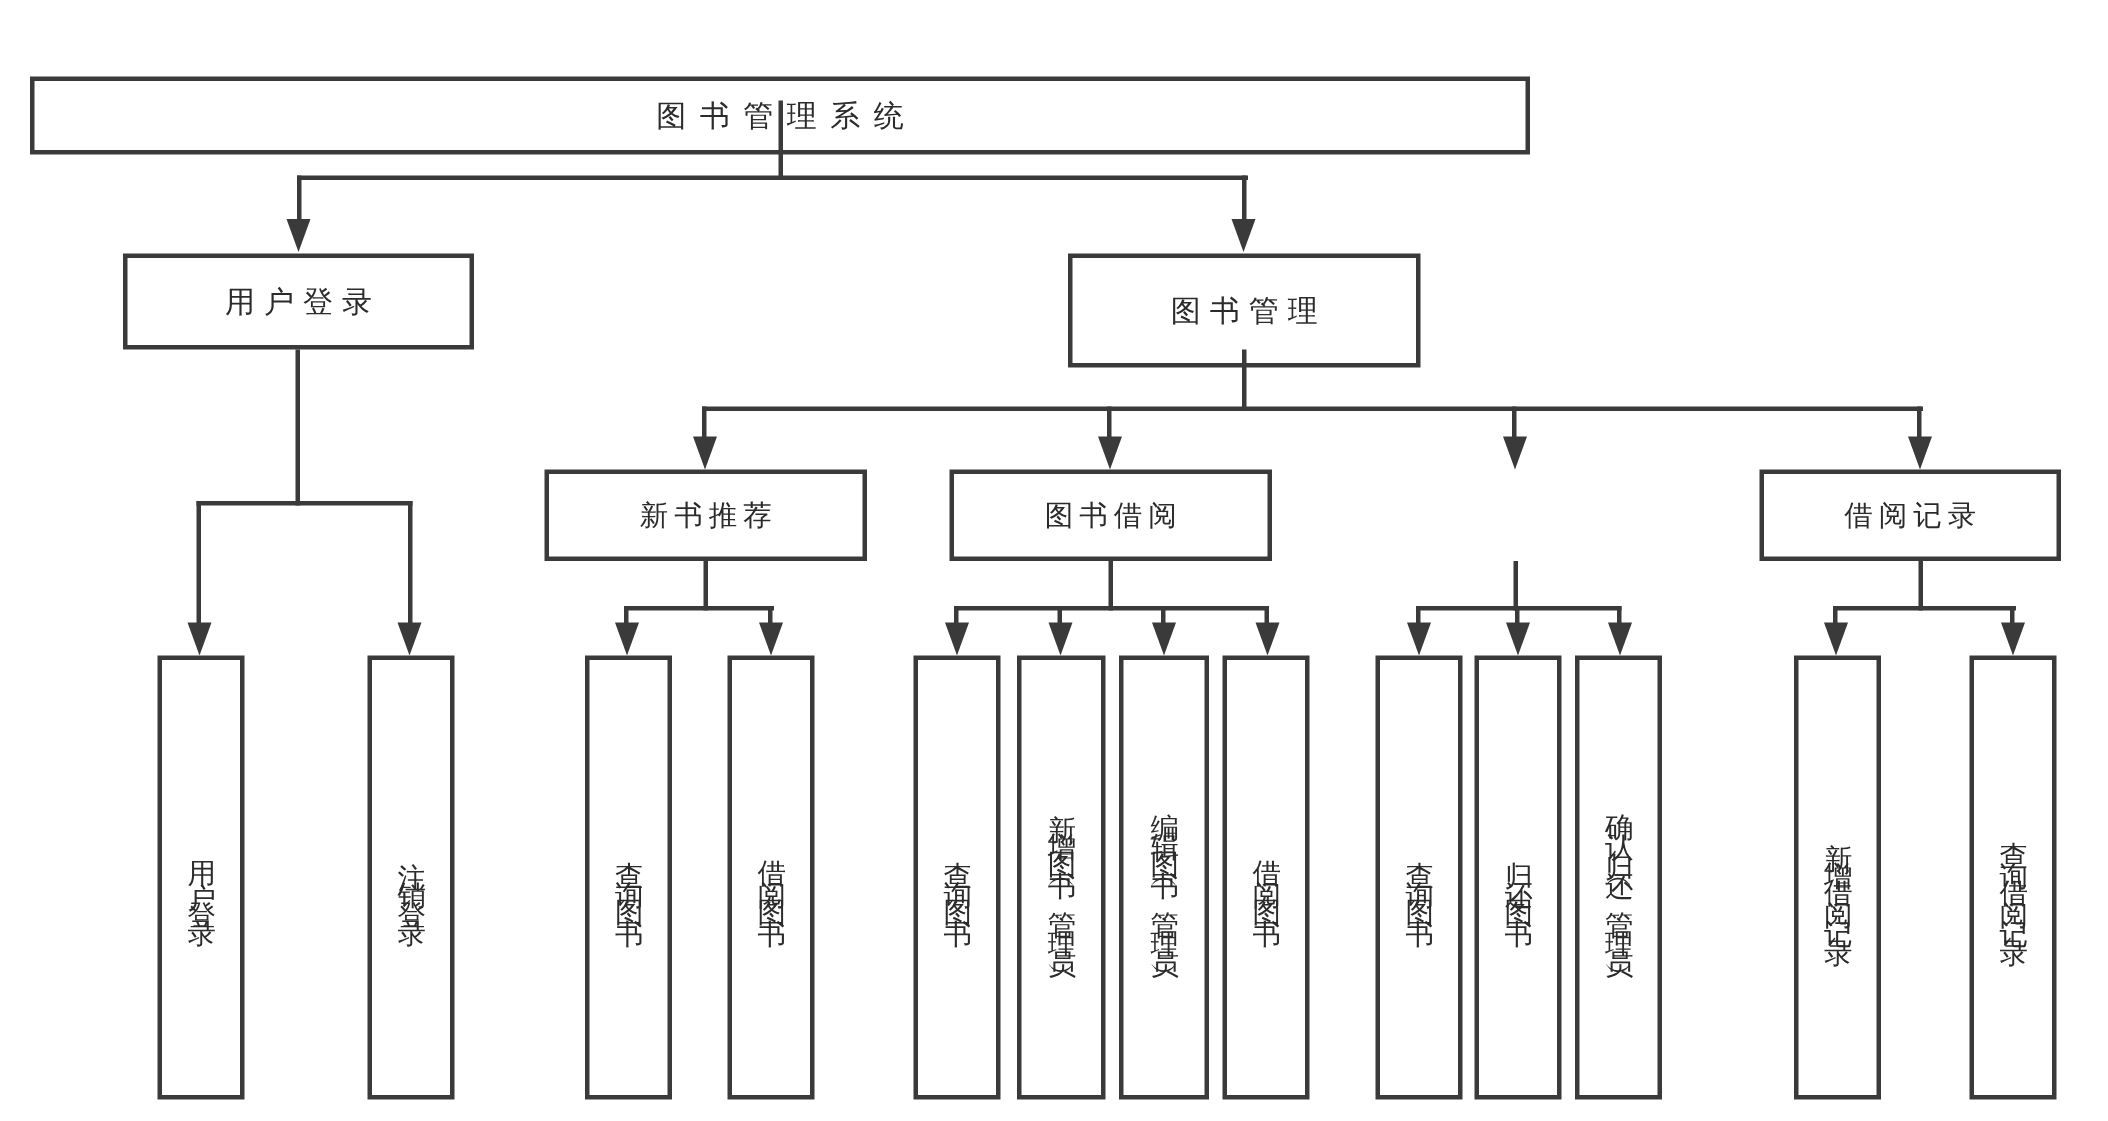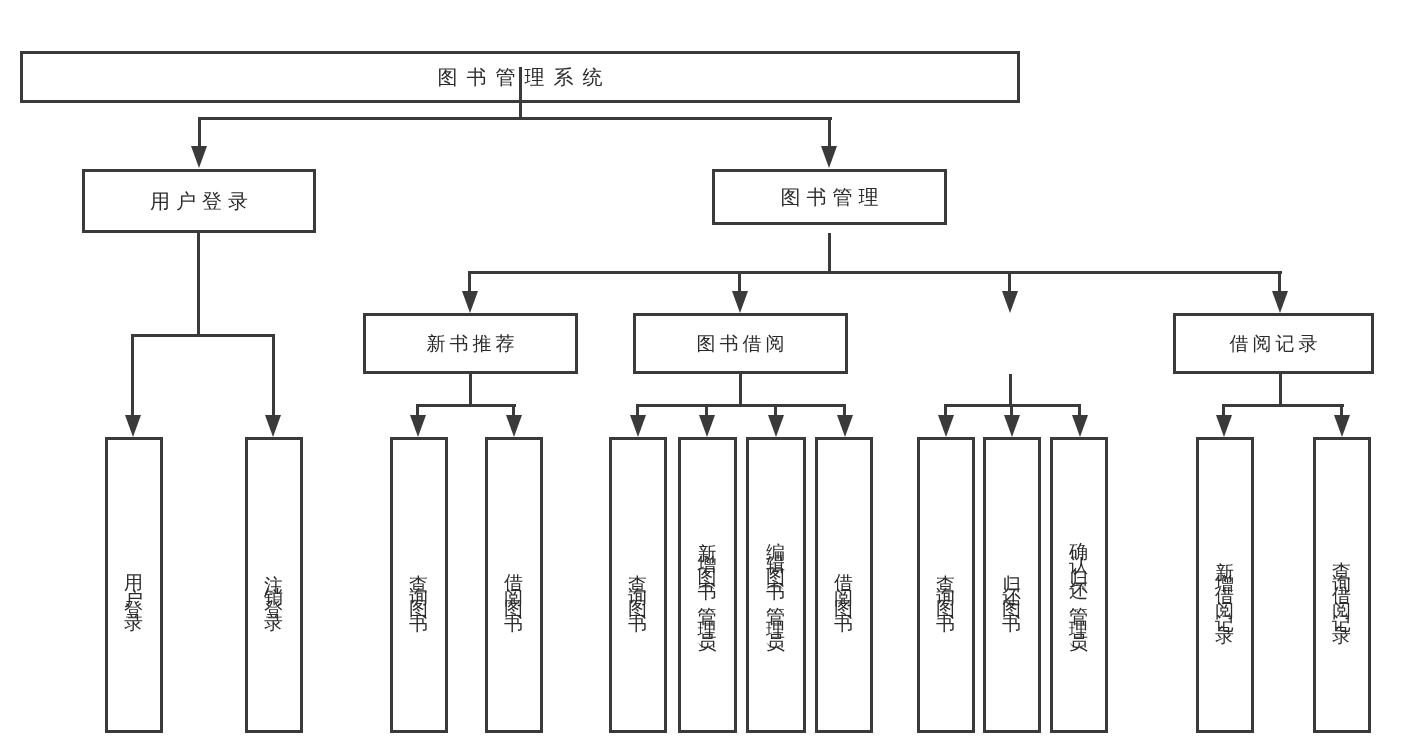--- a/index.html
+++ b/index.html
@@ -43,21 +43,21 @@
   <div class="box l1" style="left:20px;top:15px;width:1000px;height:52px;margin-top:36px;">图书管理系统</div>
 
   <div class="vline" style="left:519px;top:67px;height:52px;"></div>
   <div class="hline" style="left:198px;top:117px;width:634px;"></div>
   <div class="vline" style="left:198px;top:117px;height:30px;"></div>
   <div class="tri" style="left:191px;top:146px;"></div>
   <div class="vline" style="left:828px;top:117px;height:30px;"></div>
   <div class="tri" style="left:821px;top:146px;"></div>
 
   <div class="box l2" style="left:82px;top:169px;width:234px;height:64px;">用户登录</div>
-  <div class="box l2" style="left:712px;top:169px;width:235px;height:56px;">图书管理</div>
+  <div class="box l2" style="left:712px;top:169px;width:235px;height:76px;">图书管理</div>
 
   <div class="vline" style="left:197px;top:233px;height:104px;"></div>
   <div class="hline" style="left:131px;top:334px;width:144px;"></div>
   <div class="vline" style="left:131px;top:334px;height:82px;"></div>
   <div class="tri" style="left:125px;top:415px;"></div>
   <div class="vline" style="left:272px;top:334px;height:82px;"></div>
   <div class="tri" style="left:265px;top:415px;"></div>
 
   <div class="vline" style="left:828px;top:233px;height:41px;"></div>
   <div class="hline" style="left:468px;top:271px;width:814px;"></div>

